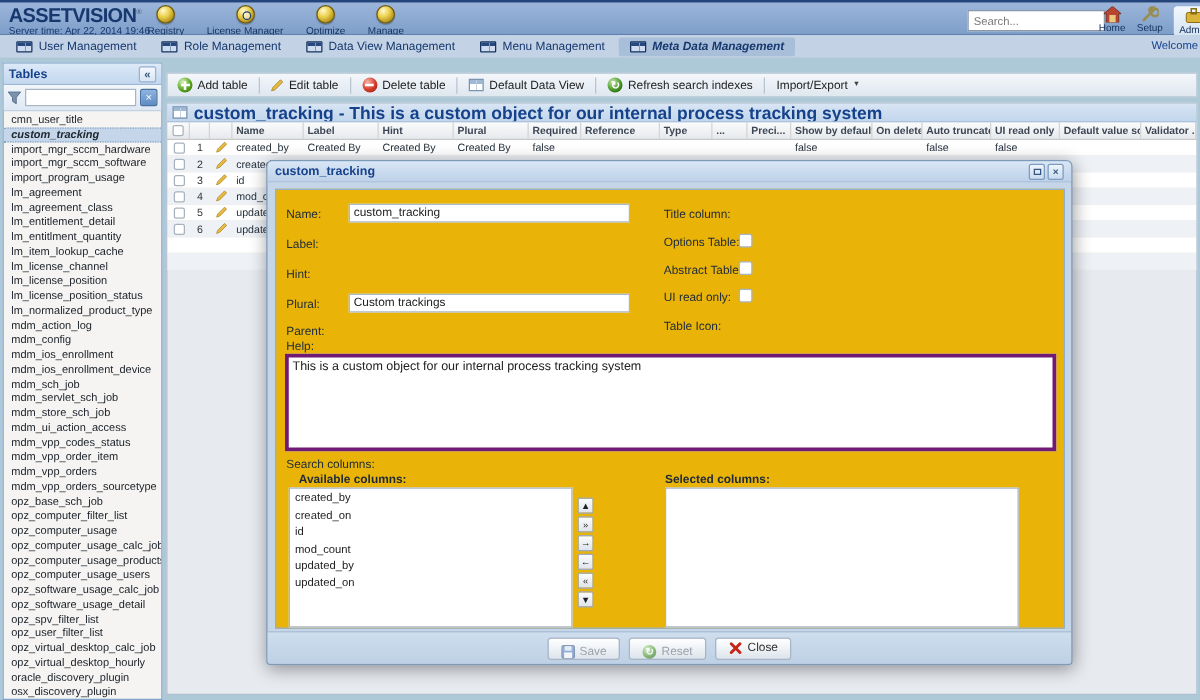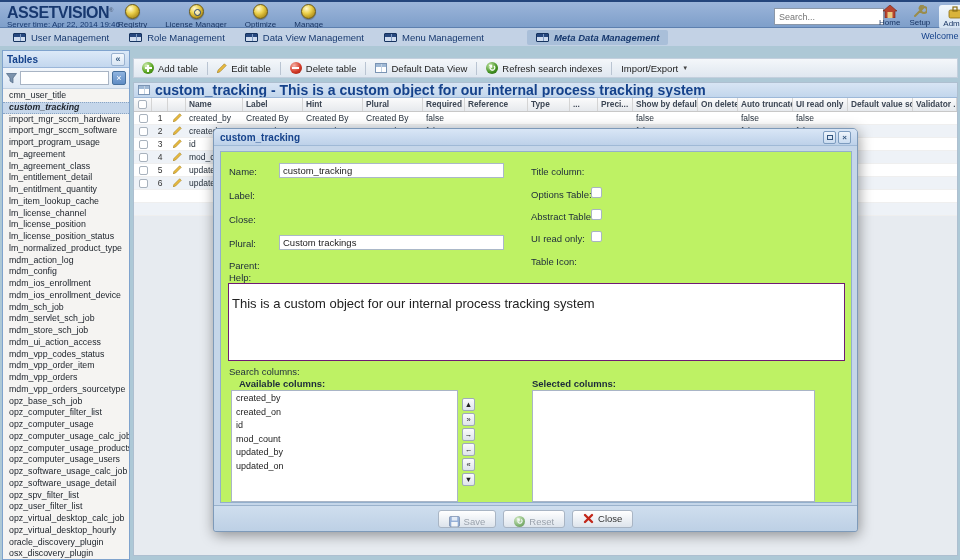--- a/index.html
+++ b/index.html
@@ -19,21 +19,21 @@
   .top-icon .lbl{font-size:8px;color:#14305f;white-space:nowrap;}
   #search-input{position:absolute;right:76px;top:6px;width:110px;height:17px;border:1px solid #8c98a8;background:#fff;font-size:9px;padding:0 4px;color:#333;font-family:"Liberation Sans",sans-serif;}
   .right-icons{position:absolute;right:0px;top:3px;display:flex;gap:9px;}
   .quick{display:flex;flex-direction:column;align-items:center;gap:0px;cursor:pointer;}
   .quick .lbl{font-size:8px;color:#14305f;}
   .quick.active-quick{background:linear-gradient(#f2f7fc,#d4e3f2);border-radius:3px 0 0 3px;padding:1px 4px;margin-right:-10px;}
 
   
   #navbar{position:absolute;left:0;top:28px;width:960px;height:18px;background:#c3d2e5;display:flex;align-items:center;padding-left:4px;gap:2px;}
   .nav-item{display:flex;align-items:center;gap:5px;padding:2px 9px;font-size:9.5px;color:#16386e;cursor:pointer;white-space:nowrap;}
-  .nav-item.active{background:#a9bfd9;font-weight:bold;font-style:italic;border-radius:2px;margin-left:32px;}
+  .nav-item.active{background:#a9bfd9;font-weight:bold;font-style:italic;border-radius:2px;}
   .tbl-icon{display:inline-block;width:13px;height:9px;border:1px solid #16335f;border-radius:1px;background:linear-gradient(90deg,transparent 0 6px,#7f9cc4 6px 7px,transparent 7px),linear-gradient(#27487f 0 3px,#cfdcef 3px);flex:0 0 auto;}
   #welcome{position:absolute;right:-4px;top:31px;font-size:9px;color:#15428b;white-space:nowrap;}
 
   
   #sidebar{position:absolute;left:2px;top:50px;width:128px;bottom:0;background:#f5f4f2;border:1px solid #7fa3cd;}
   .sb-header{height:17px;background:linear-gradient(#dce9f8,#c3d7ee);border-bottom:1px solid #9ab6d9;display:flex;align-items:center;padding:0 4px;color:#15428b;font-weight:bold;font-size:10px;}
   .sb-collapse{margin-left:auto;width:14px;height:13px;border:1px solid #9ab2d0;border-radius:2px;background:linear-gradient(#f4f8fd,#d8e5f3);color:#35597f;font-size:9px;line-height:11px;text-align:center;cursor:pointer;}
   .sb-filter{height:21px;background:linear-gradient(#f2f6fb,#dde8f4);border-bottom:1px solid #c3d2e2;display:flex;align-items:center;gap:3px;padding:0 3px;}
   .sb-filter input{flex:1;min-width:0;height:14px;border:1px solid #a8b4c4;font-size:9px;padding:0 2px;font-family:"Liberation Sans",sans-serif;}
   .clear-btn{width:14px;height:14px;flex:0 0 auto;background:linear-gradient(#8fb4e0,#5f8cc4);border:1px solid #47719f;color:#fff;font-size:9px;line-height:12px;text-align:center;border-radius:2px;cursor:pointer;}
@@ -69,31 +69,31 @@
   .g-cell.center,.gh-cell.center{text-align:center;padding:1px 0;}
   .g-cell.num{text-align:center;color:#333;}
   .cb{display:inline-block;width:9px;height:9px;border:1px solid #a8b2bd;background:#fff;border-radius:2px;vertical-align:middle;}
 
   
   #dialog{position:absolute;left:213px;top:128px;width:645px;height:404px;background:#c5d6e9;border:1px solid #7e9ab9;border-radius:5px 5px 3px 3px;box-shadow:1px 3px 14px rgba(0,0,0,.4);z-index:10;}
   .dlg-title{height:17px;display:flex;align-items:center;padding:0 6px;background:linear-gradient(#d9e6f6,#bdd1e9);border-bottom:1px solid #9fb9d6;border-radius:4px 4px 0 0;color:#15428b;font-weight:bold;font-size:10px;}
   .dlg-winbtns{margin-left:auto;display:flex;gap:2px;}
   .winbtn{width:13px;height:13px;border:1px solid #7d9cbf;background:linear-gradient(#eef4fb,#cadcf0);color:#33557e;font-size:8px;line-height:11px;text-align:center;border-radius:2px;cursor:pointer;font-weight:bold;}
   .winbtn .sq{display:inline-block;width:6px;height:5px;border:1px solid #33557e;margin-top:2px;}
-  .dlg-inner{position:absolute;left:6px;top:22px;width:632px;height:352px;background:#bef264;border:1px solid #93afcc;}
+  .dlg-inner{position:absolute;left:6px;top:22px;width:632px;height:352px;background:#eab308;border:1px solid #93afcc;}
   .f-label{position:absolute;font-size:9.5px;color:#1c2a3a;white-space:nowrap;}
   .f-label.b{font-weight:bold;}
   .f-input{position:absolute;height:15px;border:1px solid #abb8c8;background:#fff;font-size:9.5px;padding:0 3px;color:#222;font-family:"Liberation Sans",sans-serif;}
   .select{position:absolute;height:16px;background:#fff;border:1px solid #abb8c8;display:flex;align-items:center;cursor:pointer;}
   .select .txt{flex:1;padding:0 3px;color:#808archive0;color:#808890;font-size:9.5px;overflow:hidden;white-space:nowrap;}
   .select .dd{width:16px;align-self:stretch;background:linear-gradient(#e3edf8,#bcd2ea);border-left:1px solid #9fb6d0;text-align:center;font-size:6px;color:#30507a;line-height:15px;}
   .chk{position:absolute;width:11px;height:11px;background:#fff;border:1px solid #a8b4c2;border-radius:2px;cursor:pointer;}
   .icon-frame{position:absolute;height:18px;background:#d8e5f2;border:1px solid #a9bed6;display:flex;align-items:center;padding:0 5px;}
   .change-btn{margin-left:auto;display:flex;align-items:center;gap:4px;font-size:9.5px;color:#222;cursor:pointer;padding:1px 5px;}
-  .dlg-ta{position:absolute;border:1px solid #701a75;background:#fff;font-size:13px;color:#222;padding:12px 3px;resize:none;font-family:"Liberation Sans",sans-serif;}
+  .dlg-ta{position:absolute;border:3px solid #701a75;background:#fff;font-size:10px;color:#222;padding:2px 3px;resize:none;font-family:"Liberation Sans",sans-serif;}
   .listbox{position:absolute;background:#fff;border:1px solid #a9b5c6;font-size:9px;color:#222;padding:1px 0;overflow:hidden;}
   .listbox .li{height:13.5px;line-height:13.5px;padding-left:4px;cursor:pointer;white-space:nowrap;}
   .arrows{position:absolute;display:flex;flex-direction:column;gap:2px;}
   .arrow-btn{width:13px;height:13px;background:linear-gradient(#fafbfc,#dfe5ec);border:1px solid #9fabba;border-radius:2px;font-size:7.5px;line-height:11px;text-align:center;color:#222;cursor:pointer;}
   .dlg-footer{position:absolute;bottom:0;left:0;right:0;height:26px;border-top:1px solid #9ab2cc;background:linear-gradient(#cfdeee,#bdd0e5);display:flex;align-items:center;justify-content:center;gap:7px;border-radius:0 0 3px 3px;}
   .btn{height:18px;display:flex;align-items:center;gap:4px;padding:0 10px;background:linear-gradient(#ffffff,#dde4ec);border:1px solid #a9b5c4;border-radius:3px;font-size:9.5px;color:#333;cursor:pointer;}
   .btn.disabled{color:#9aa2ac;align-items:flex-end;}
   .btn svg,.tb-btn svg{flex:0 0 auto;}
 </style>
 </head>
@@ -560,21 +560,21 @@
       <span class="winbtn"><span class="sq"></span></span>
       <span class="winbtn">×</span>
     </span>
   </div>
 
   <div class="dlg-inner">
 
     <span class="f-label" style="left:8px;top:14px;">Name:</span>
     <input class="f-input" style="left: 58px; top: 11px; width: 225px;" value="custom_tracking">
     <span class="f-label" style="left:8px;top:38px;">Label:</span>
-    <span class="f-label" style="left:8px;top:62px;">Close:</span>
+    <span class="f-label" style="left:8px;top:62px;">Hint:</span>
     <span class="f-label" style="left:8px;top:86px;">Plural:</span>
     <input class="f-input" style="left: 58px; top: 83px; width: 225px;" value="Custom trackings">
     <span class="f-label" style="left:8px;top:108px;">Parent:</span>
 
     <span class="f-label" style="left:310px;top:14px;">Title column:</span>
     <span class="f-label" style="left:310px;top:37px;">Options Table:</span>
     <span class="chk" style="left:370px;top:35px;"></span>
     <span class="f-label" style="left:310px;top:59px;">Abstract Table:</span>
     <span class="chk" style="left:370px;top:57px;"></span>
     <span class="f-label" style="left:310px;top:81px;">UI read only:</span>

